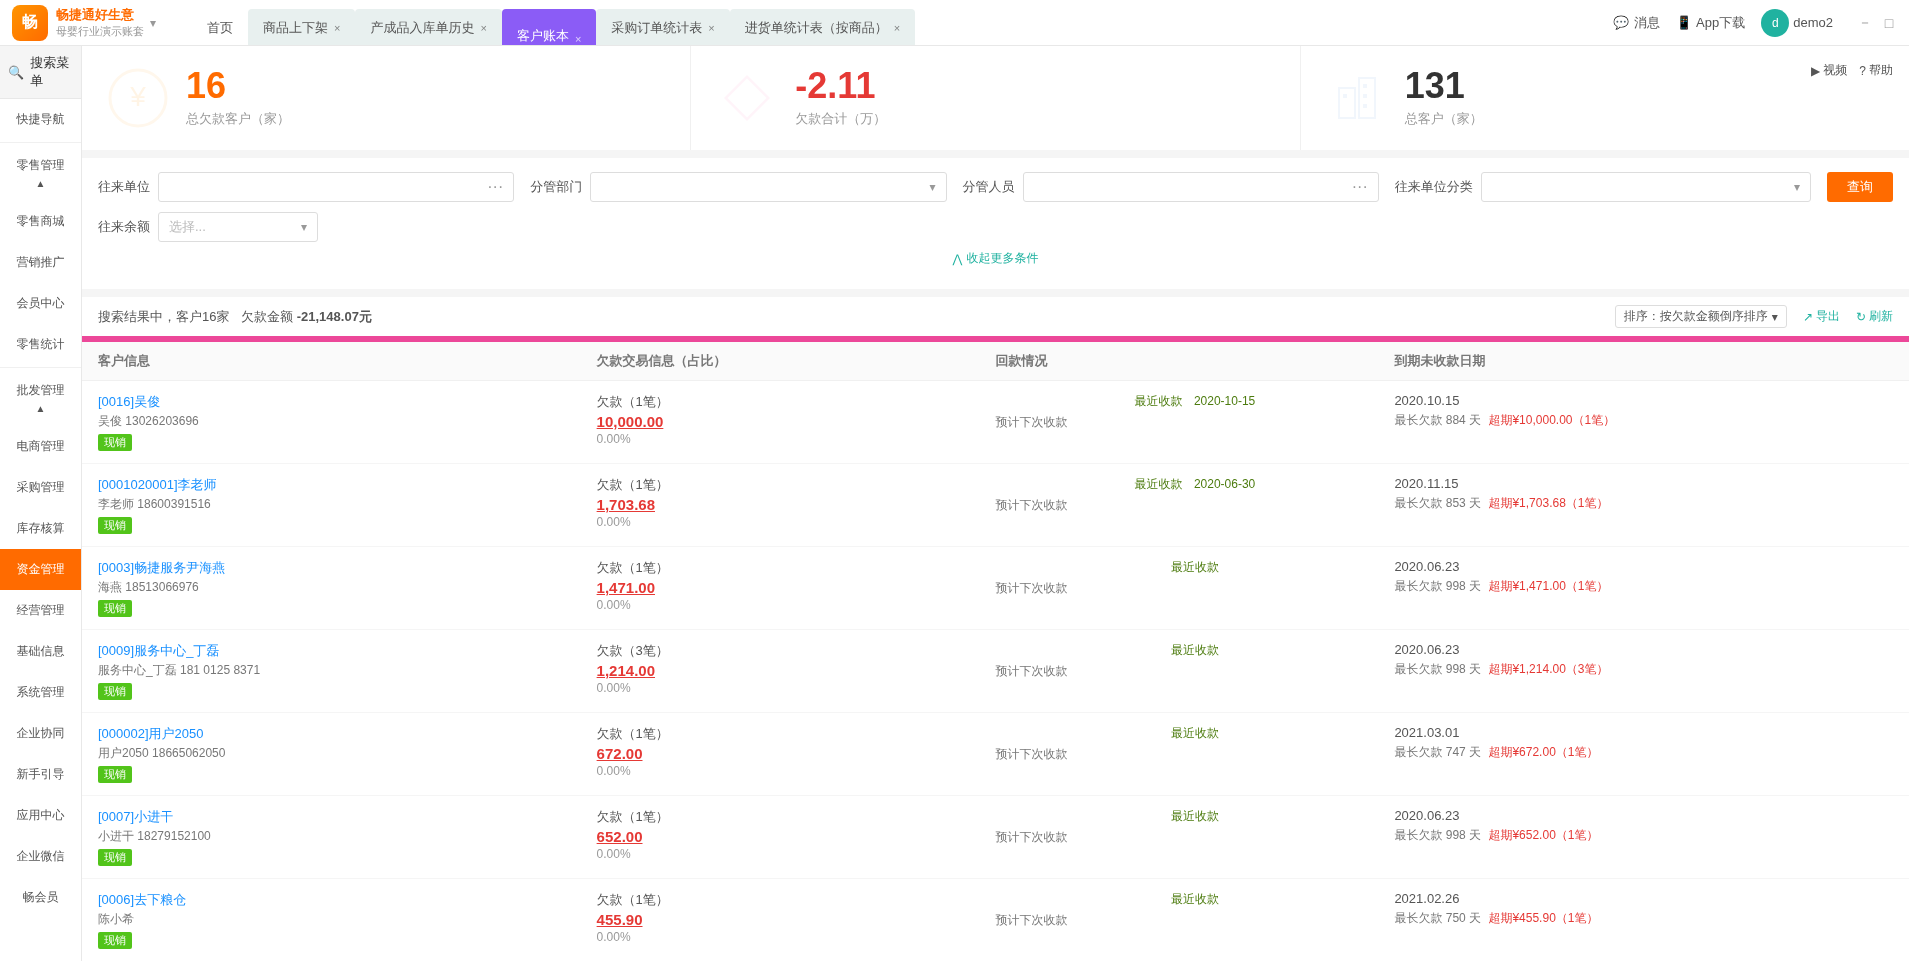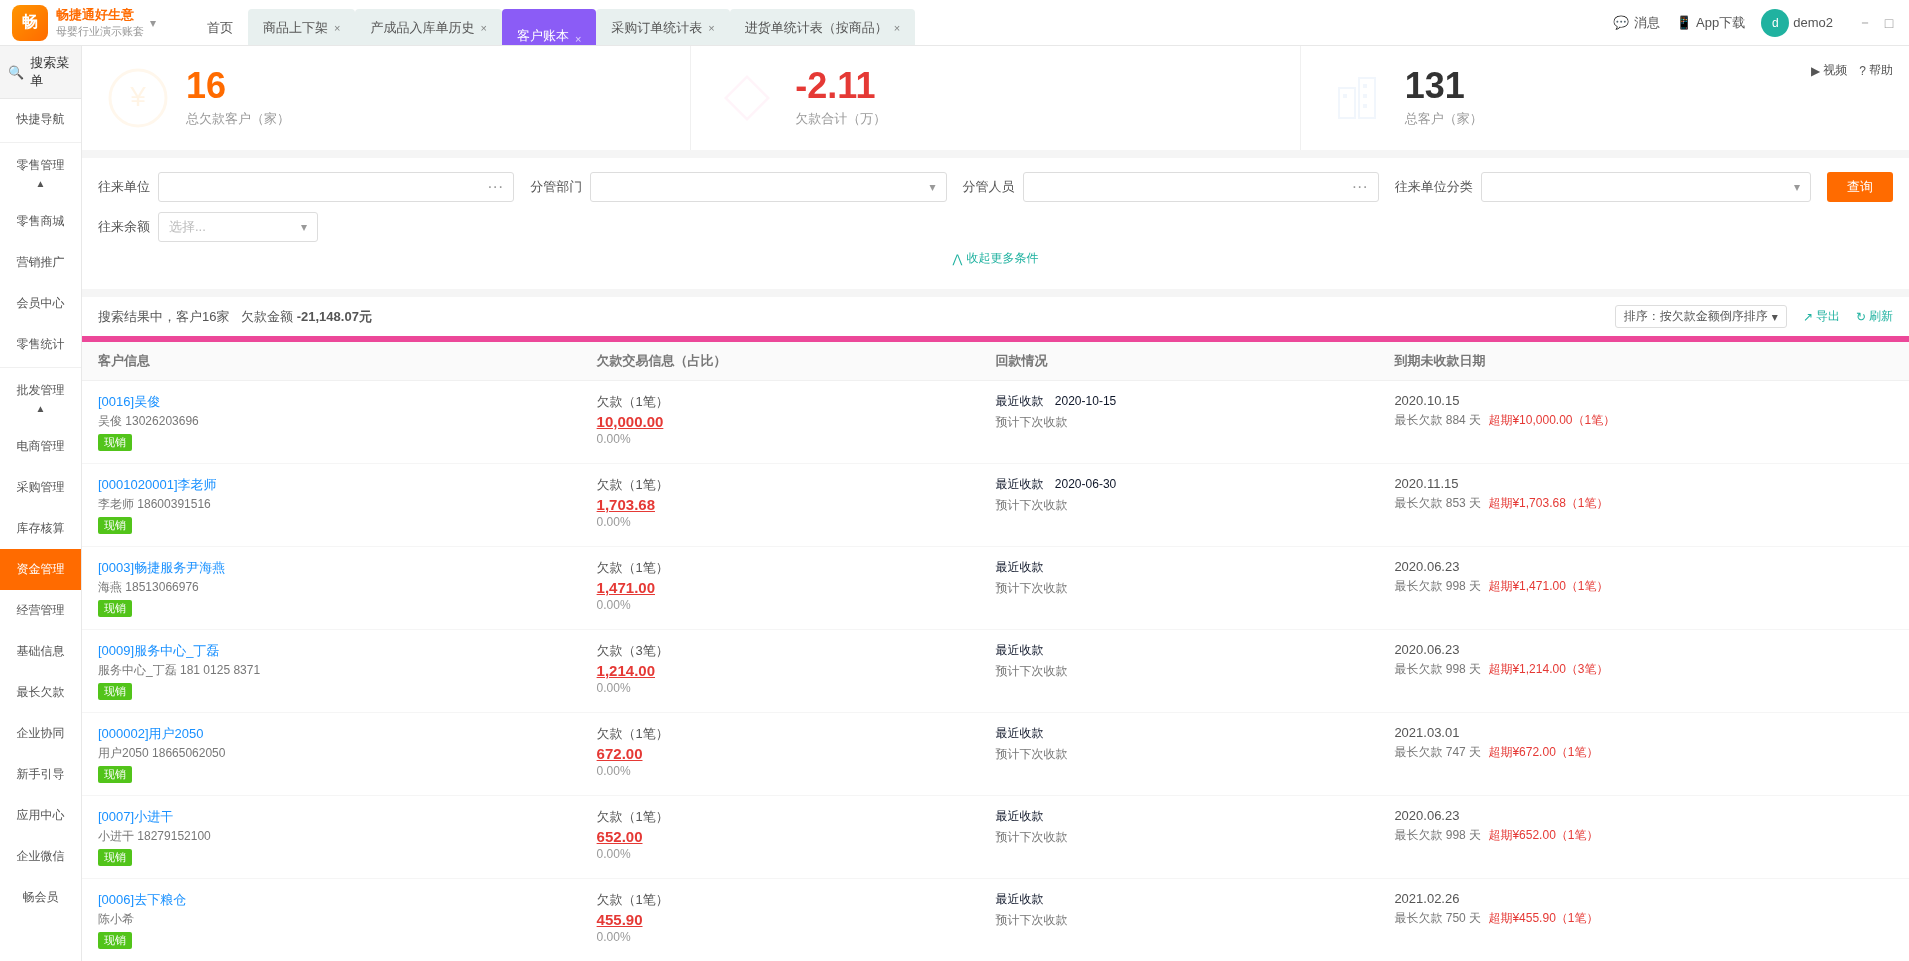--- a/index.html
+++ b/index.html
@@ -75,21 +75,21 @@
     
     .table-wrap { background: #fff; }
     .table-header { display: grid; grid-template-columns: 2.5fr 2fr 2fr 2.5fr; padding: 10px 16px; background: #fafafa; border-bottom: 1px solid #f0f0f0; font-size: 13px; color: #777; font-weight: bold; }
     .table-row { display: grid; grid-template-columns: 2.5fr 2fr 2fr 2.5fr; padding: 12px 16px; border-bottom: 1px solid #f5f5f5; align-items: start; }
     .customer-name { color: #1890ff; font-size: 13px; cursor: pointer; }
     .customer-sub { font-size: 12px; color: #777; margin-top: 2px; }
     .tag-green { display: inline-block; background: #52c41a; color: #fff; font-size: 11px; padding: 1px 6px; border-radius: 2px; margin-top: 4px; }
     .debt-label { font-size: 13px; color: #555; }
     .debt-amount { font-size: 15px; color: #e53935; font-weight: bold; margin-top: 2px; text-decoration: underline; }
     .debt-percent { font-size: 12px; color: #999; margin-top: 2px; }
-    .collection-recent { font-size: 12px; color: #0f172a; }
+    .collection-recent { font-size: 12px; color: #4d7c0f; text-align: center; }
     .collection-next { font-size: 12px; color: #777; margin-top: 4px; }
     .overdue-date { font-size: 13px; color: #555; }
     .overdue-days { font-size: 12px; color: #777; margin-top: 4px; }
     .overdue-amount { color: #e53935; font-size: 12px; }
     
     
     .search-nav { padding: 8px; background: #f5f5f5; display: flex; align-items: center; gap: 6px; margin: 0; cursor: pointer; border-bottom: 1px solid #e8e8e8; }
   </style>
 </head>
 <body>
@@ -192,21 +192,21 @@
     <div class="sidebar-item active">
         <span>资金管理</span>
       </div>
     <div class="sidebar-item">
         <span>经营管理</span>
       </div>
     <div class="sidebar-item">
         <span>基础信息</span>
       </div>
     <div class="sidebar-item">
-        <span>最长欠款</span>
+        <span>系统管理</span>
       </div>
     <div class="sidebar-item">
         <span>企业协同</span>
       </div>
     <div class="sidebar-item">
         <span>新手引导</span>
       </div>
     <div class="sidebar-item">
         <span>应用中心</span>
       </div>

